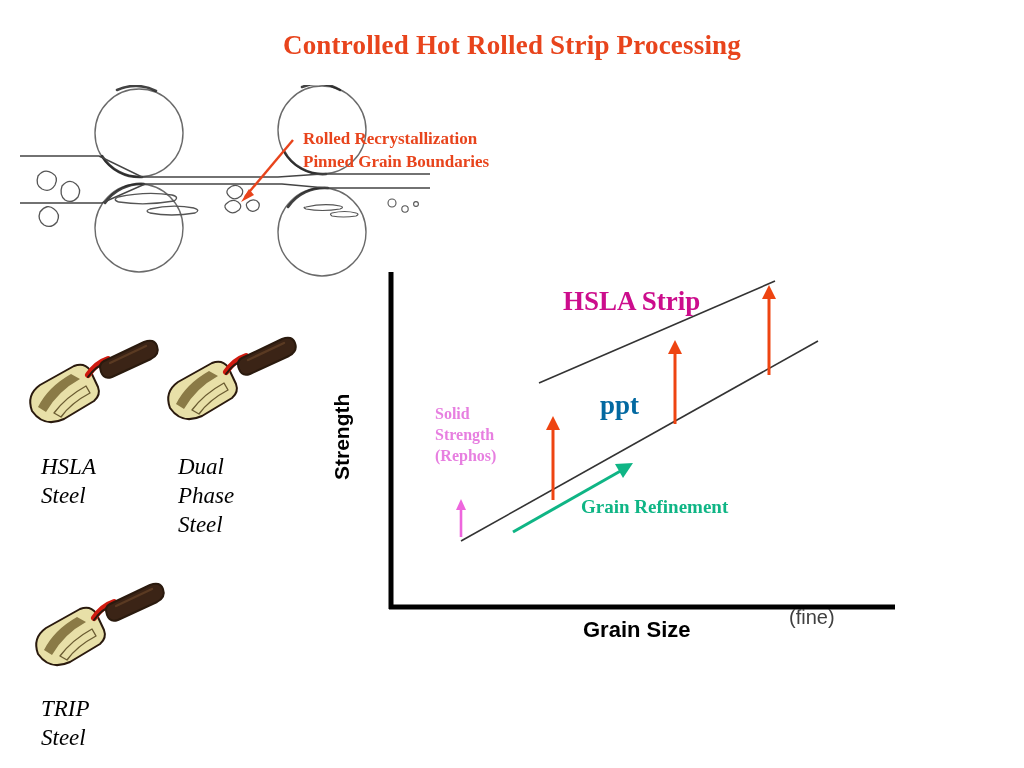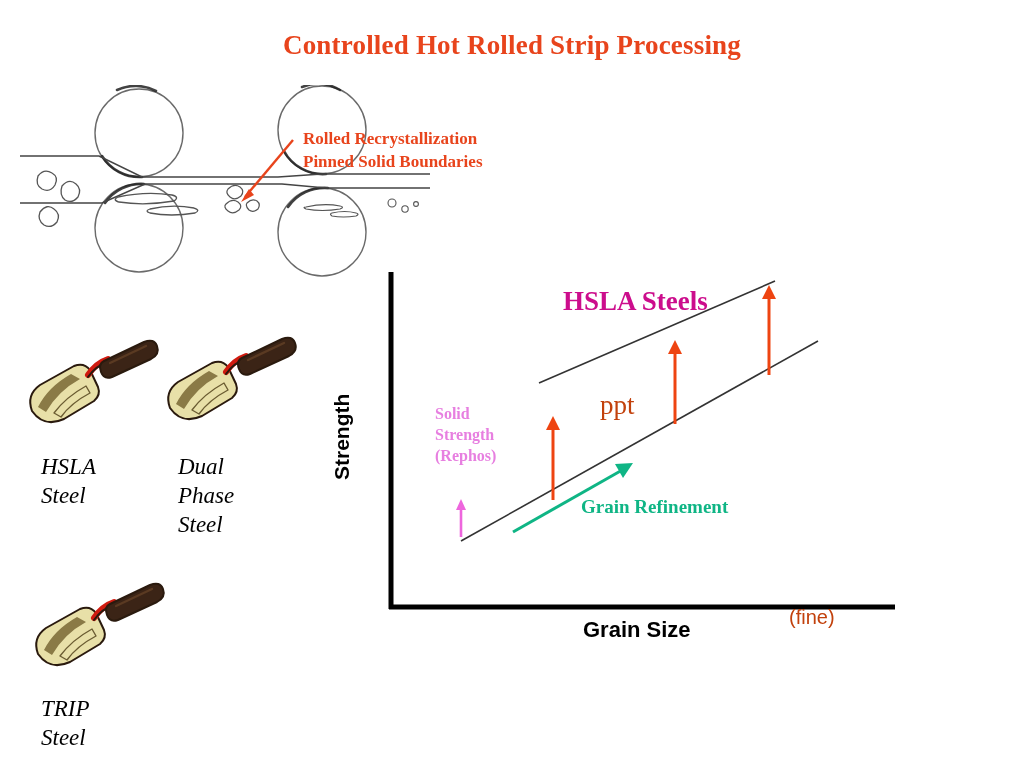--- a/index.html
+++ b/index.html
@@ -91,23 +91,23 @@
   #chart-label-hsla-steels {
     left: 563px; top: 286px;
     font-family: "Liberation Serif", serif;
     font-weight: bold;
     font-size: 27px;
     color: #CC0D8C;
   }
   #chart-label-ppt {
     left: 600px; top: 390px;
     font-family: "Liberation Serif", serif;
-    font-weight: normal;
+    font-weight: bold;
     font-size: 27px;
-    color: #c2410c;
+    color: #0369a1;
   }
   #chart-label-solid-solution {
     left: 419px; top: 403px;
     font-family: "Liberation Serif", serif;
     font-weight: bold;
     font-size: 16px;
     color: #E77FE0;
     line-height: 1.32;
     margin-left: 16px;
   }
@@ -133,21 +133,21 @@
     left: 583px; top: 617px;
     font-family: "Liberation Sans", sans-serif;
     font-weight: bold;
     font-size: 22px;
     color: #000000;
   }
   #axis-label-fine {
     left: 789px; top: 606px;
     font-family: "Liberation Sans", sans-serif;
     font-size: 20px;
-    color: #c2410c;
+    color: #404040;
     text-align: center;
   }
 </style>
 </head>
 <body>
 
 <div class="slide">
 
   <div id="slide-title">Controlled Hot Rolled Strip Processing</div>
 
@@ -210,21 +210,21 @@
     </g>
 
     <g>
       <line x1="283" y1="55" x2="235" y2="112" stroke="#E8441C" stroke-width="2.4"></line>
       <polygon points="231,117 244,110 239,104" fill="#E8441C"></polygon>
     </g>
   </svg>
 
   <div id="dynamic-recryst-callout">
     <div>Rolled Recrystallization</div>
-    <div>Pinned Solid Boundaries</div>
+    <div>Pinned Grain Boundaries</div>
   </div>
 
   <svg class="trowel" id="trowel-hsla" width="140" height="110" viewBox="0 0 140 110">
     <g stroke="#2A1A0E" stroke-width="2" stroke-linejoin="round">
       <path d="M 8 78 Q 2 62 16 52 L 50 33 Q 60 29 66 37 L 74 54 Q 77 62 70 68 L 40 86 Q 20 95 8 78 Z" fill="#E8E0A8"></path>
       <path d="M 14 74 Q 24 54 47 41 L 56 46 Q 34 58 22 79 Z" fill="#8A7A46" stroke="none"></path>
       <path d="M 30 80 Q 42 64 62 53 L 66 60 Q 47 70 37 84 Z" fill="#E8E0A8" stroke="#6B5C32" stroke-width="1.4"></path>
       <path d="M 64 42 Q 72 30 84 26" fill="none" stroke="#D01B10" stroke-width="6" stroke-linecap="round"></path>
       <path d="M 64 44 Q 72 33 83 29" fill="none" stroke="#2A1A0E" stroke-width="2" stroke-linecap="round"></path>
       <path d="M 80 28 L 120 9 Q 130 5 133 13 Q 136 21 127 26 L 88 44 Q 80 47 77 39 Q 74 31 80 28 Z" fill="#3B2416"></path>
@@ -302,21 +302,21 @@
       <line x1="769" y1="375" x2="769" y2="294" stroke="#EE4411" stroke-width="3"></line>
       <polygon points="769,285 762,299 776,299" fill="#EE4411"></polygon>
     </g>
 
     <g>
       <line x1="513" y1="532" x2="624" y2="469" stroke="#0FB585" stroke-width="3"></line>
       <polygon points="633,463 615,464 623,478" fill="#0FB585"></polygon>
     </g>
   </svg>
 
-  <div class="chart-text" id="chart-label-hsla-steels">HSLA Steels</div>
+  <div class="chart-text" id="chart-label-hsla-steels">HSLA Strip</div>
 
   <div class="chart-text" id="chart-label-ppt">ppt</div>
 
   <div class="chart-text" id="chart-label-solid-solution">
     <div>Solid</div>
     <div>Strength</div>
     <div>(Rephos)</div>
   </div>
 
   <div class="chart-text" id="chart-label-grain-refinement">Grain Refinement</div>

